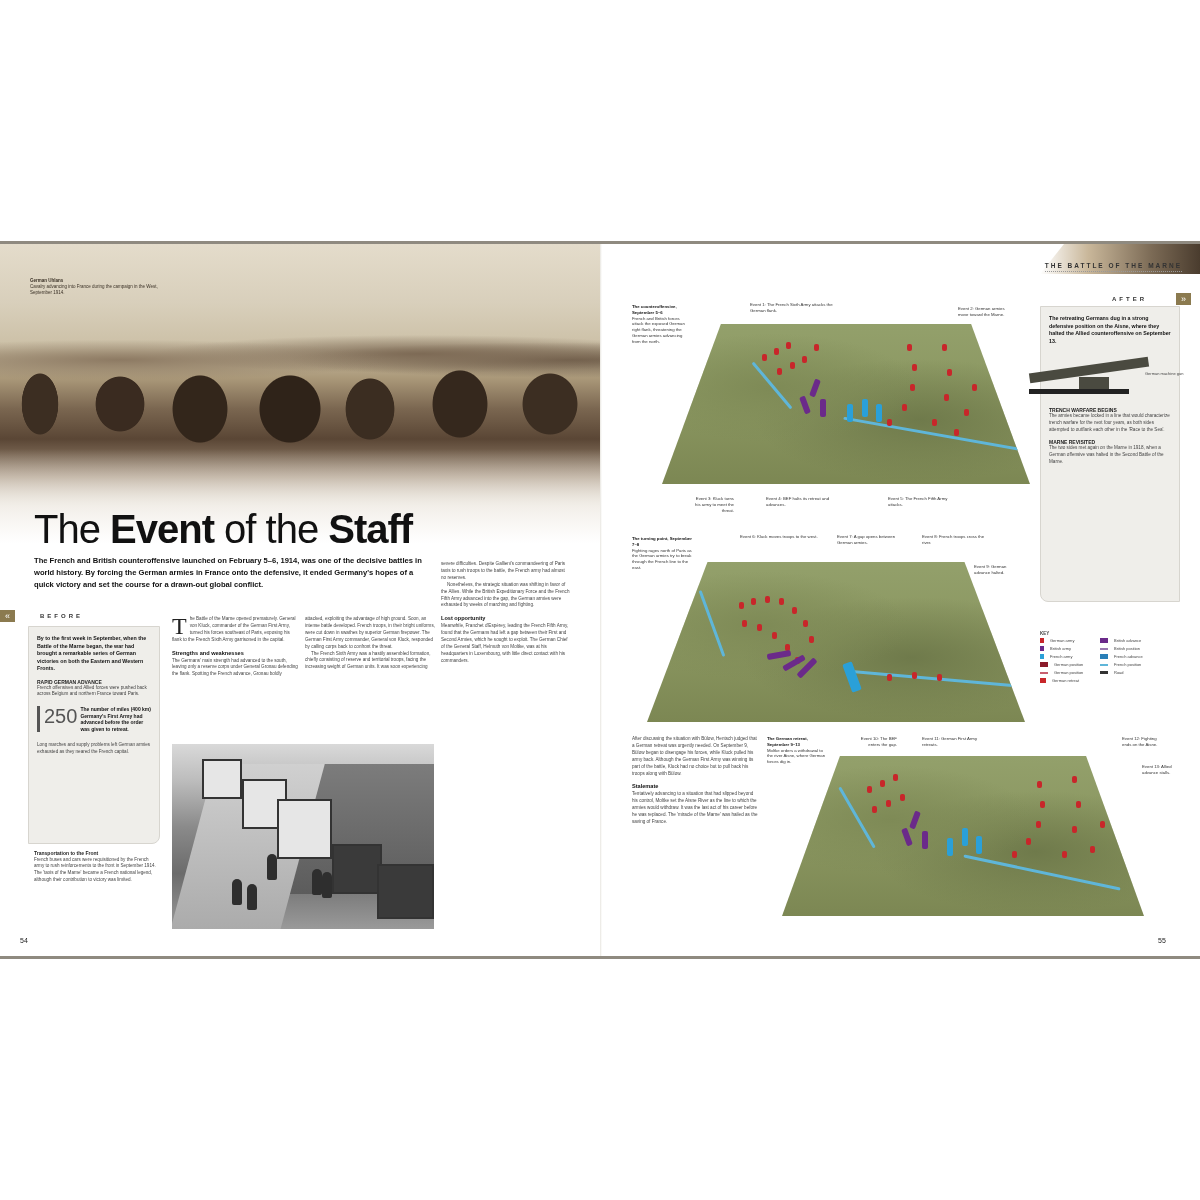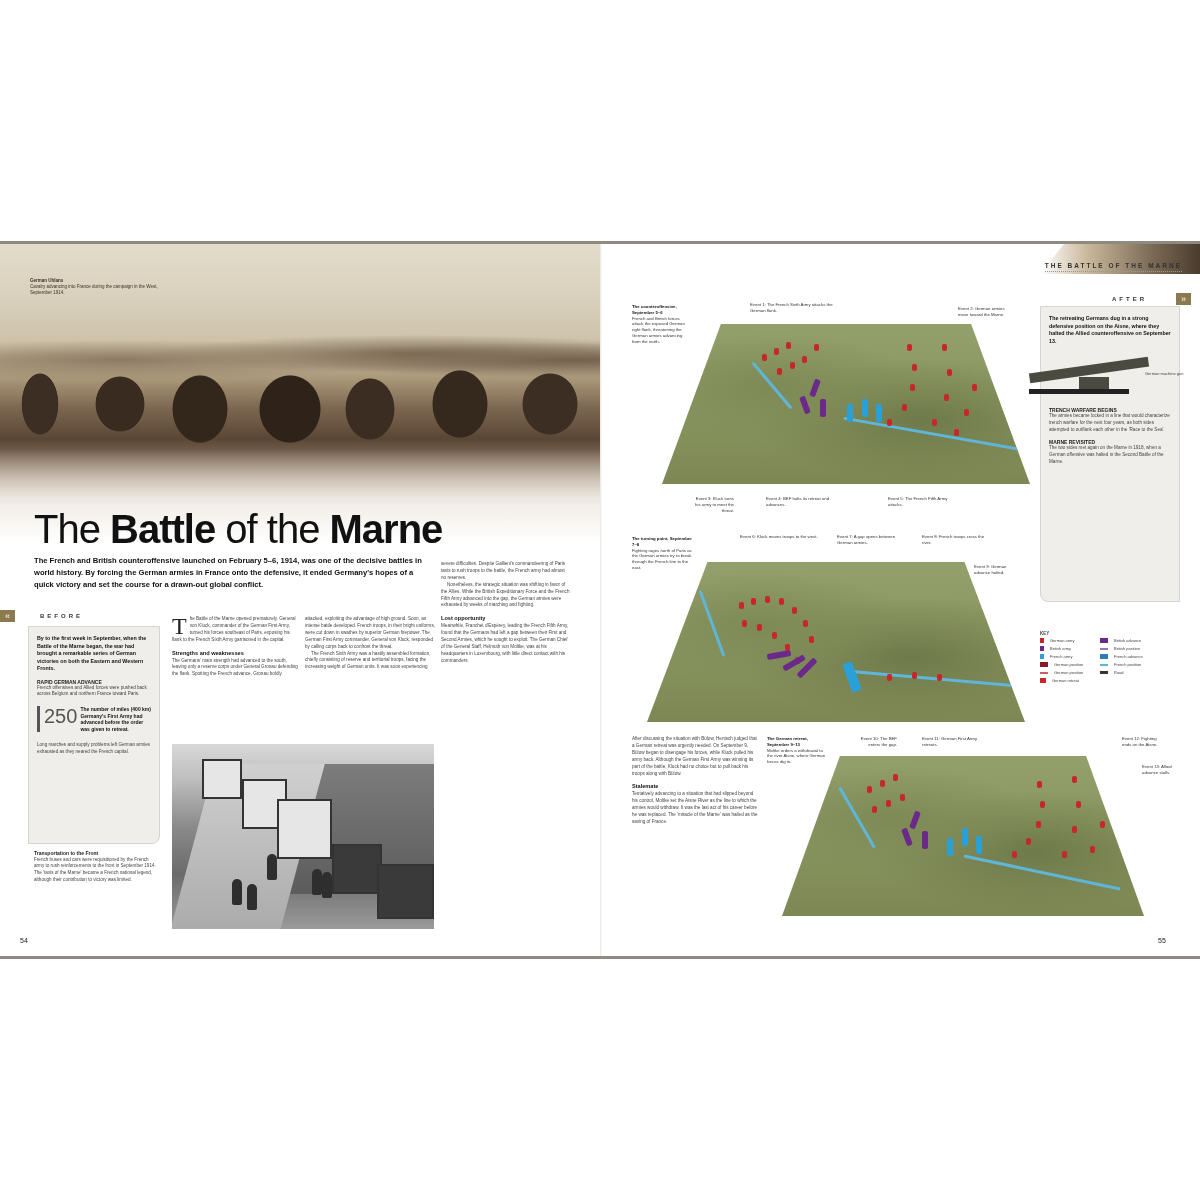--- a/index.html
+++ b/index.html
@@ -88,21 +88,21 @@
     <div class="hero">
       <div class="trees"></div>
       <div class="riders"></div>
       <div class="dust"></div>
       <div class="caption-top">
         <b>German Uhlans</b>
         <span>Cavalry advancing into France during the campaign in the West, September 1914.</span>
       </div>
     </div>
 
-    <h1 class="title"><span>The </span><b>Battle</b><span> of the </span><b>Marne</b></h1>
+    <h1 class="title"><span>The </span><b>Event</b><span> of the </span><b>Staff</b></h1>
 
     <p class="intro">The French and British counteroffensive launched on February 5–6, 1914, was one of the decisive battles in world history. By forcing the German armies in France onto the defensive, it ended Germany's hopes of a quick victory and set the course for a drawn-out global conflict.</p>
 
     <div class="sectab" style="left:0;top:366px;">«</div>
     <div class="sectab-label" style="left:40px;top:369px;">BEFORE</div>
     <div class="sidebox" style="left:28px;top:382px;width:132px;height:218px;padding:8px 6px 6px 8px;">
       <div class="sb-lead">By to the first week in September, when the Battle of the Marne began, the war had brought a remarkable series of German victories on both the Eastern and Western Fronts.</div>
       <div class="sb-head">RAPID GERMAN ADVANCE</div>
       <div class="sb-text">French offensives and Allied forces were pushed back across Belgium and northern France toward Paris.</div>
       <div class="stat">

